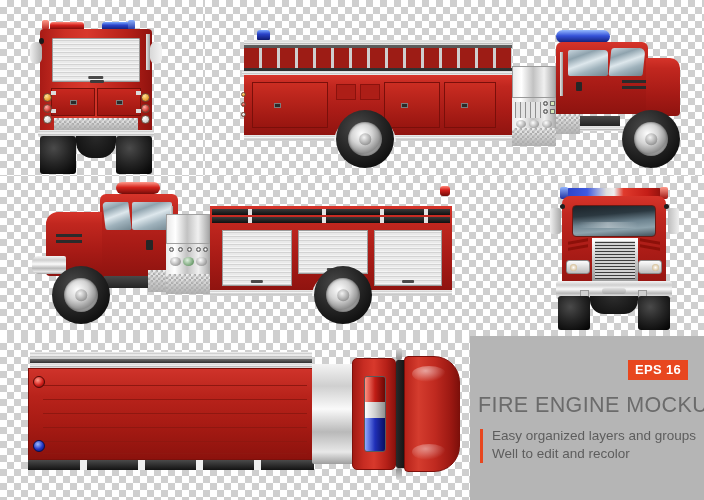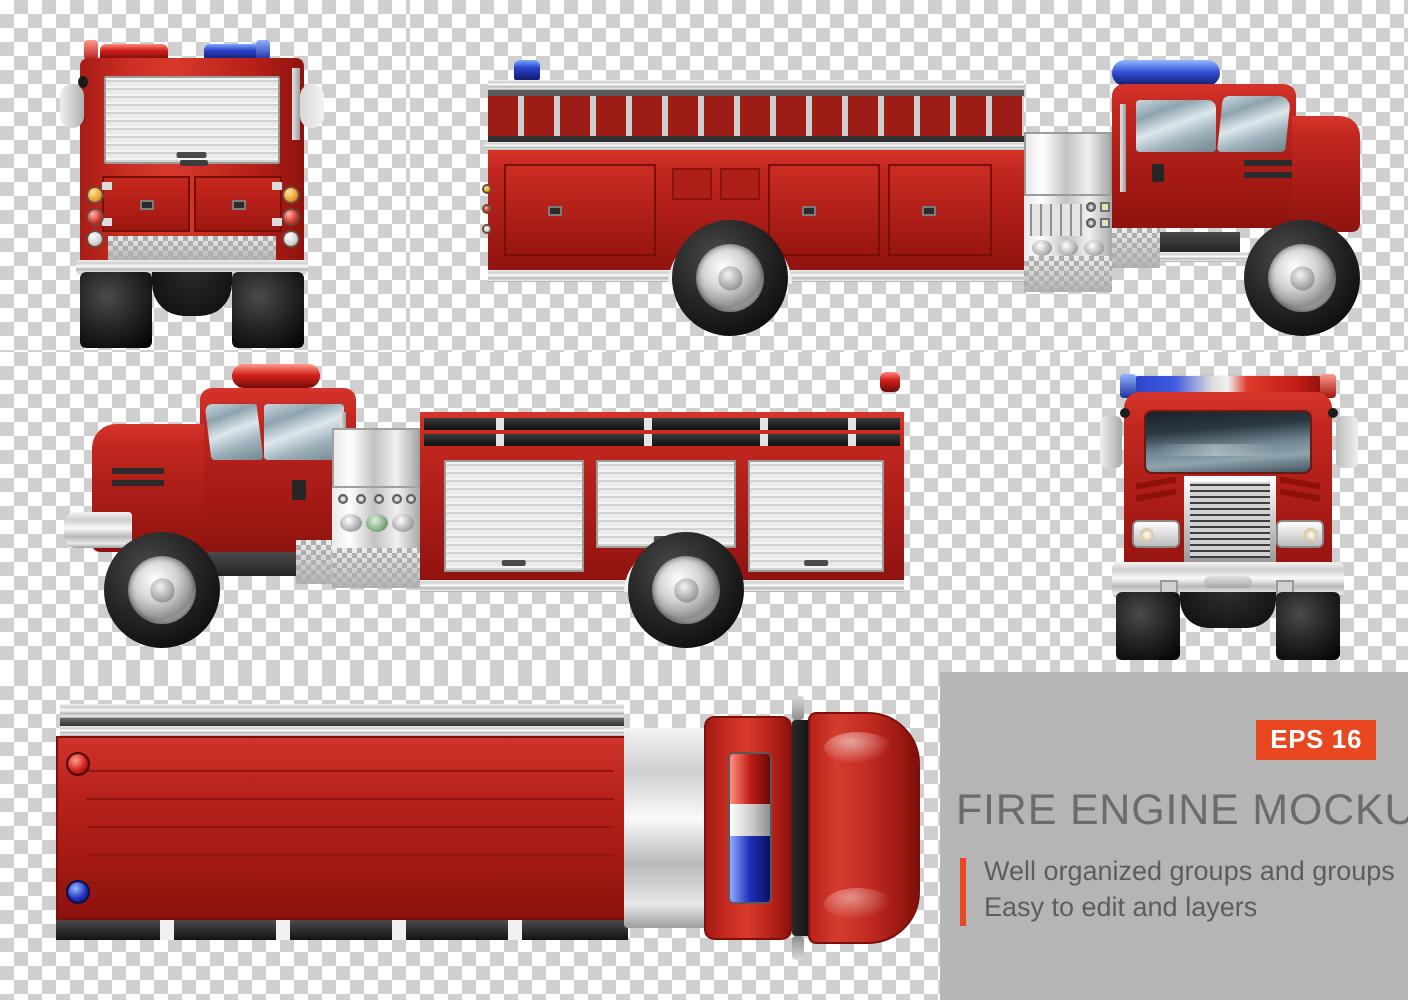--- a/index.html
+++ b/index.html
@@ -390,18 +390,18 @@
     <div style="position:absolute;left:396px;top:100px;width:34px;height:16px;border-radius:50%;background:radial-gradient(ellipse at 40% 30%,rgba(255,255,255,.45),rgba(255,255,255,0) 70%);"></div>
 
     <div style="position:absolute;left:380px;top:4px;width:6px;height:12px;background:linear-gradient(180deg,#d8d8d8,#8e8e8e);border-radius:2px;"></div>
     <div style="position:absolute;left:380px;top:124px;width:6px;height:12px;background:linear-gradient(180deg,#8e8e8e,#d8d8d8);border-radius:2px;"></div>
   </div>
 
   <div id="info">
     <div id="eps-badge">EPS 16</div>
     <div id="mockup-title">FIRE ENGINE MOCKUP</div>
     <div id="bullets">
-      <div>Well organized groups and groups</div>
-      <div>Easy to edit and layers</div>
+      <div>Easy organized layers and groups</div>
+      <div>Well to edit and recolor</div>
     </div>
   </div>
 
 </div>
 
 </body></html>

